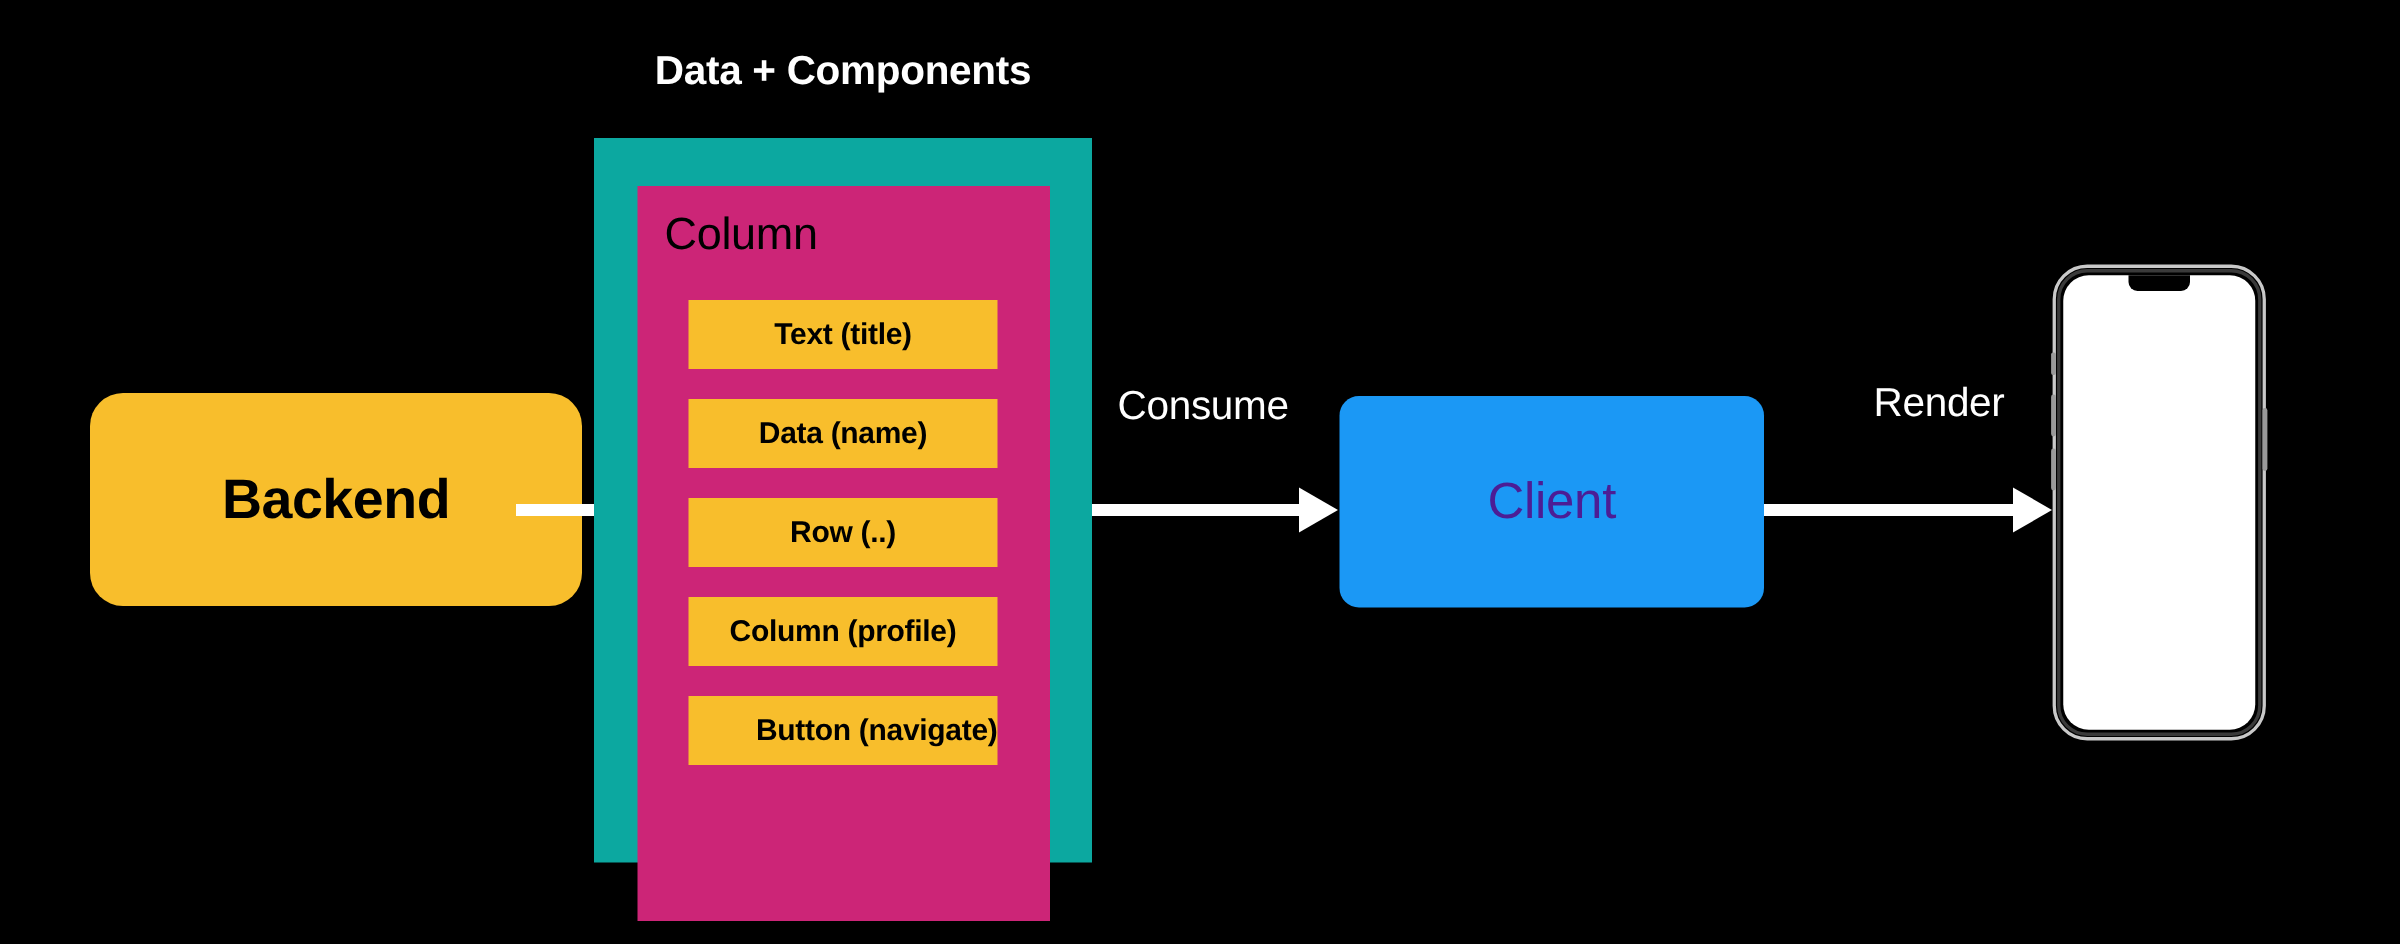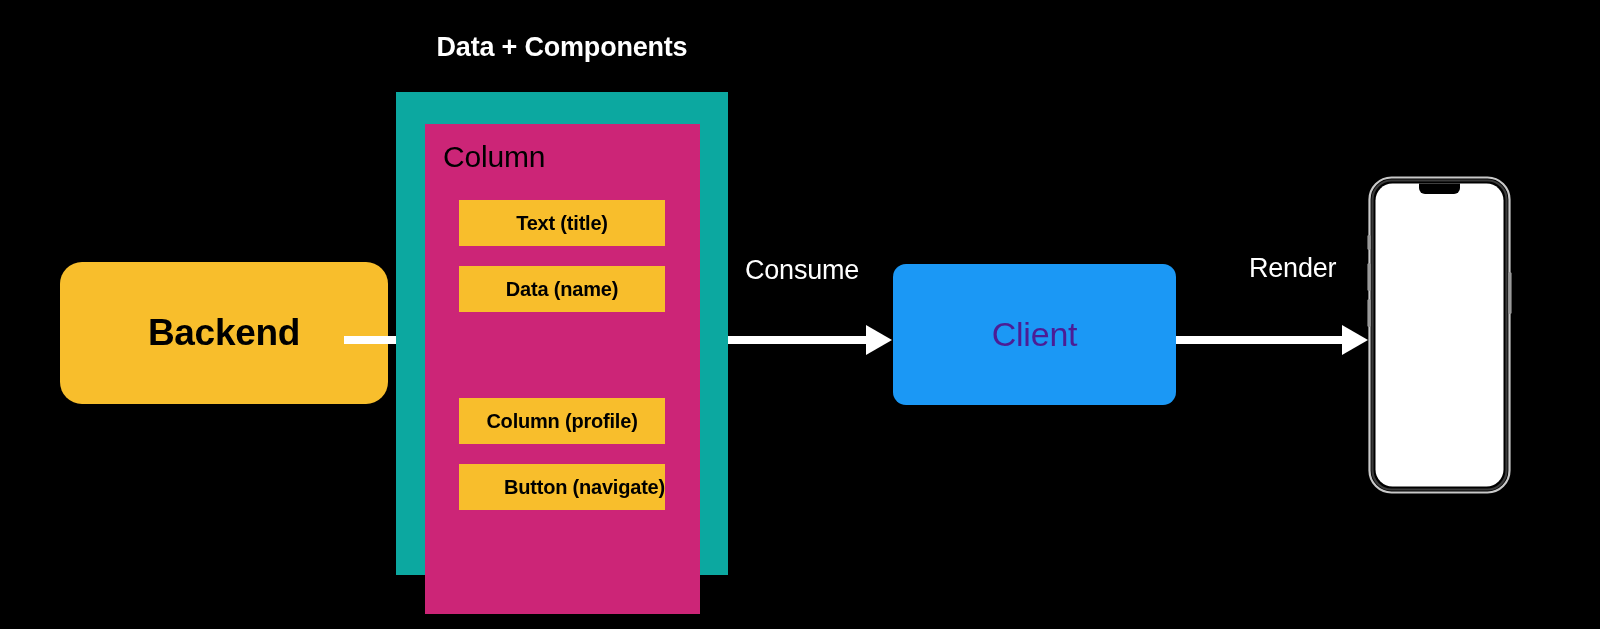--- a/index.html
+++ b/index.html
@@ -168,20 +168,23 @@
 
   <div class="node" id="column-box">
     <div id="column-title">Column</div>
 
     <div class="chip c0">
       <span>Text (title)</span>
     </div>
     <div class="chip c1">
       <span>Data (name)</span>
     </div>
+    <div class="chip c2">
+      <span>Row (..)</span>
+    </div>
     <div class="chip c3">
       <span>Column (profile)</span>
     </div>
     <div class="chip c4">
       <span>Button (navigate)</span>
     </div>
   </div>
 
   <div class="arrow-label" id="consume-label">Consume</div>
   <div class="arrow-line" id="consume-line"></div>

